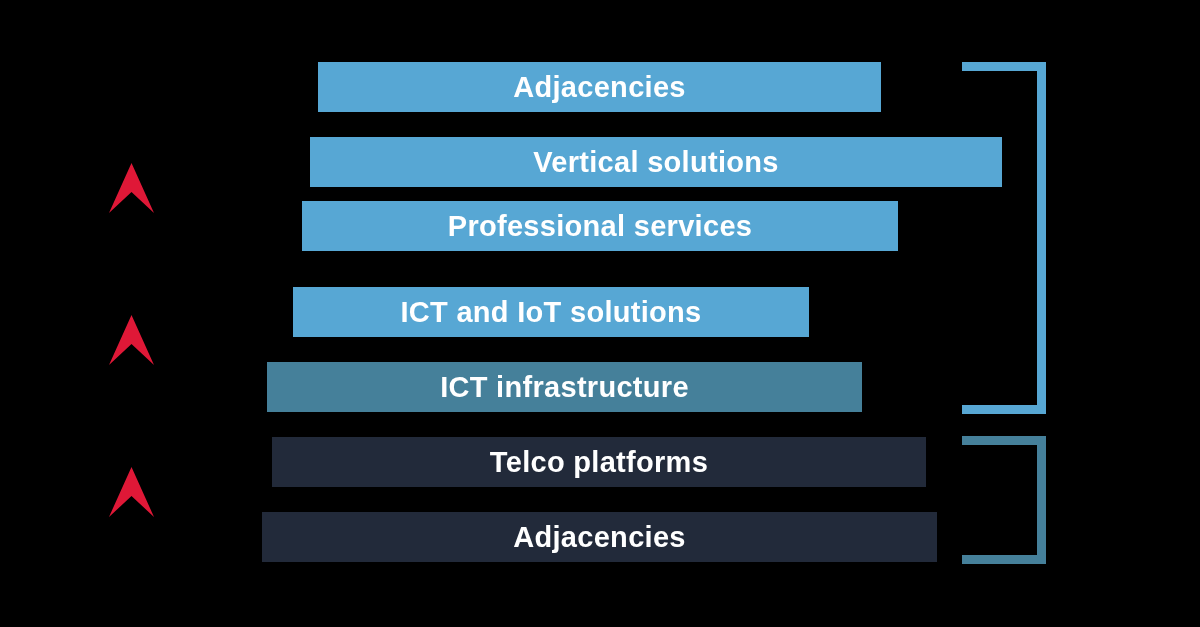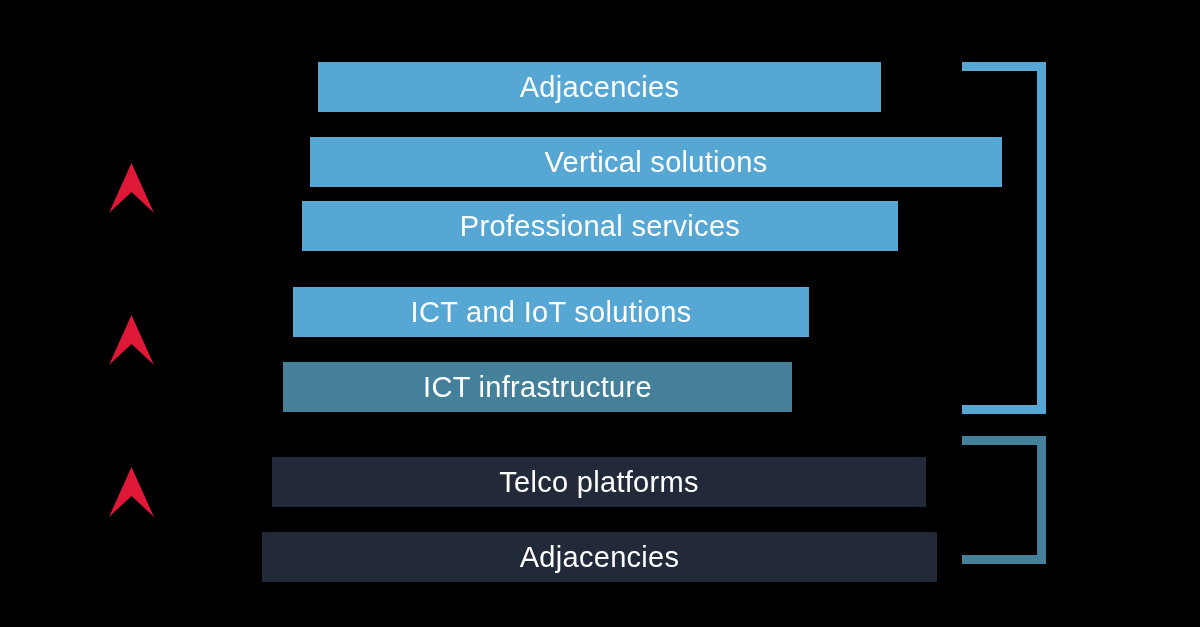--- a/index.html
+++ b/index.html
@@ -18,27 +18,27 @@
   .layer-bar {
     position: absolute;
     height: 50px;
     display: flex;
     align-items: center;
     justify-content: center;
   }
   .layer-bar .layer-label {
     color: #ffffff;
     font-size: 29px;
-    font-weight: 400;
+    font-weight: 700;
     letter-spacing: 0.3px;
     white-space: nowrap;
   }
   .bar-light { background: #57a7d4; }
   .bar-teal  { background: #45809a; }
-  .bar-navy  { background: #222a3a; margin-top: 20px; }
+  .bar-navy  { background: #222a3a; }
 
   .chevron {
     position: absolute;
     left: 109px;
     width: 45px;
     height: 50px;
     background: #df1837;
     clip-path: polygon(50% 0%, 100% 100%, 50% 58%, 0% 100%);
   }
   .bracket {
@@ -71,21 +71,21 @@
   </div>
 
   <div class="layer-bar bar-light" style="left:302px; top:201px; width:596px">
     <span class="layer-label">Professional services</span>
   </div>
 
   <div class="layer-bar bar-light" style="left:293px; top:287px; width:516px">
     <span class="layer-label">ICT and IoT solutions</span>
   </div>
 
-  <div class="layer-bar bar-teal" style="left:283px; top:362px; width:509px">
+  <div class="layer-bar bar-teal" style="left:267px; top:362px; width:595px">
     <span class="layer-label">ICT infrastructure</span>
   </div>
 
   <div class="layer-bar bar-navy" style="left:272px; top:437px; width:654px">
     <span class="layer-label">Telco platforms</span>
   </div>
 
   <div class="layer-bar bar-navy" style="left:262px; top:512px; width:675px">
     <span class="layer-label">Adjacencies</span>
   </div>

